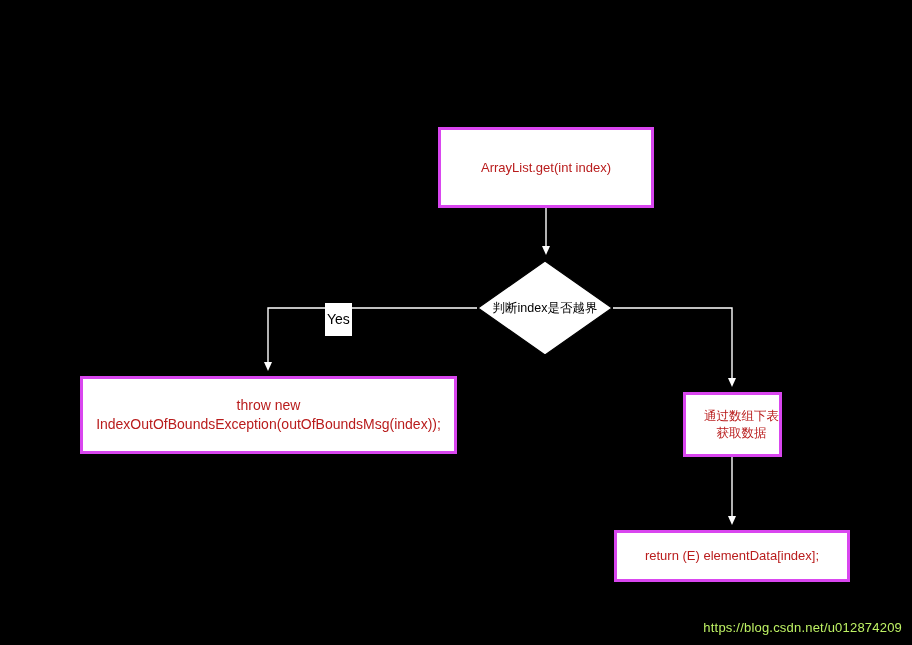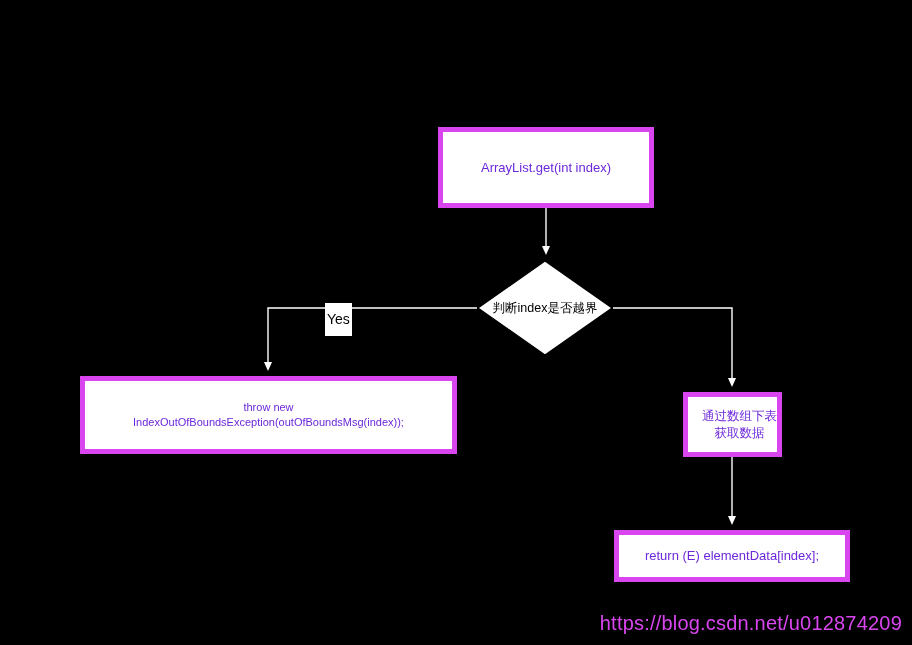--- a/index.html
+++ b/index.html
@@ -19,22 +19,22 @@
     position: absolute;
     left: 0;
     top: 0;
     width: 912px;
     height: 645px;
   }
   .node {
     position: absolute;
     box-sizing: border-box;
     background: #ffffff;
-    border: 5px solid #d946ef;
-    color: #6d28d9;
+    border: 3px solid #d946ef;
+    color: #b91c1c;
     display: flex;
     align-items: center;
     justify-content: center;
     text-align: center;
     line-height: 1.35;
     white-space: pre-line;
   }
   .node-start {
     left: 438px;
     top: 127px;
@@ -67,21 +67,21 @@
     align-items: center;
     justify-content: center;
     font-size: 12.5px;
     color: #000000;
   }
   .node-throw {
     left: 80px;
     top: 376px;
     width: 377px;
     height: 78px;
-    font-size: 11px;
+    font-size: 14px;
   }
   .node-getdata {
     left: 683px;
     top: 392px;
     width: 99px;
     height: 65px;
     font-size: 12.5px;
     justify-content: flex-end;
   }
   .node-return {
@@ -100,22 +100,22 @@
     line-height: 15px;
   }
   .label-yes {
     left: 325px;
     top: 303px;
   }
   .watermark {
     position: absolute;
     right: 10px;
     bottom: 10px;
-    color: #d946ef;
-    font-size: 20px;
+    color: #bef264;
+    font-size: 13px;
     letter-spacing: 0.2px;
   }
 </style>
 </head>
 <body>
 
 <div id="canvas">
 
   <svg class="edges" viewBox="0 0 912 645">
     <defs>

